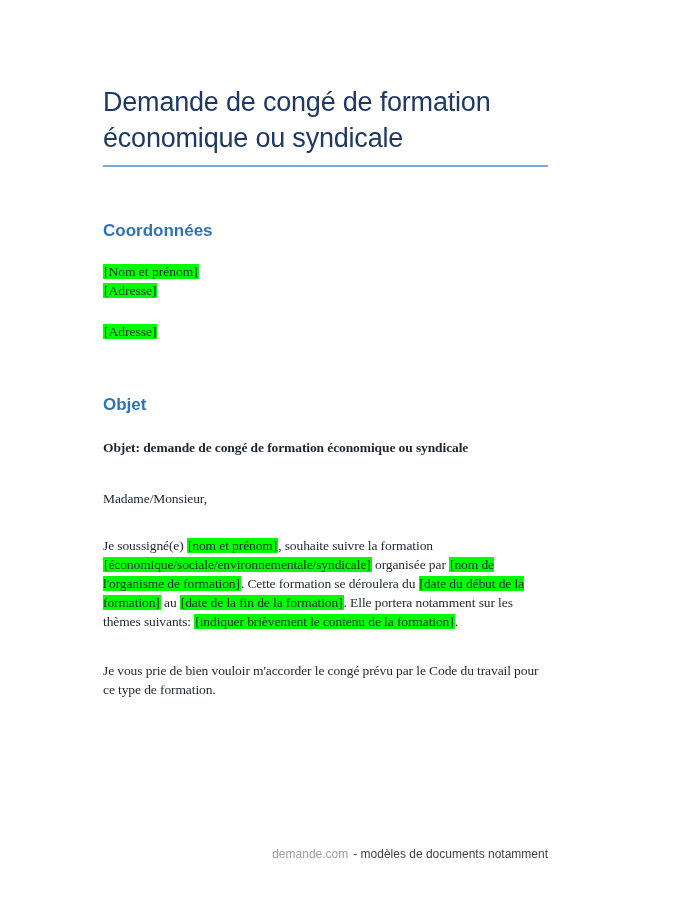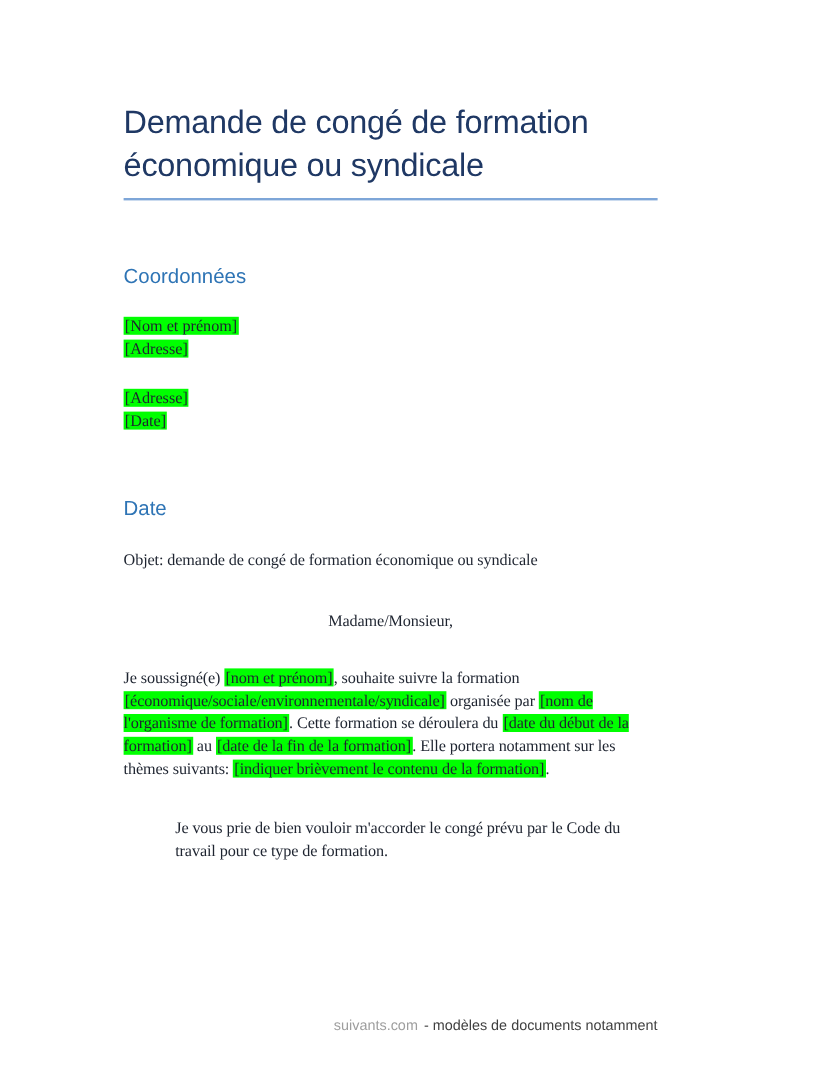--- a/index.html
+++ b/index.html
@@ -33,41 +33,41 @@
     color: var(--title);
   }
   .rule {
     margin-top: 9px;
     border-bottom: 2px solid var(--rule);
     height: 0;
   }
   .heading {
     margin: 54px 0 0 0;
     font-family: "Liberation Sans", sans-serif;
-    font-weight: 400;
+    font-weight: 700;
     font-size: 17px;
     line-height: 19px;
     color: var(--heading);
   }
   .lines { margin-top: 22px; }
   .line { line-height: 19px; font-size: 13.5px; }
   .hl {
     background: var(--highlight);
     padding: 0 1px;
   }
   .body-par {
     margin: 26px 0 0 0;
     font-size: 13.5px;
     line-height: 19px;
     letter-spacing: -0.1px;
   }
-  .subject { margin-top: 24px; }
-  .salutation { margin-top: 32px; text-align: center; }
+  .subject { margin-top: 24px; font-weight: bold; }
+  .salutation { margin-top: 32px; }
   .main-par { margin-top: 28px; }
-  .closing { margin-top: 30px; margin-left: 43px; }
+  .closing { margin-top: 30px; }
   .footer {
     position: absolute;
     top: 846px;
     right: 102px;
     font-family: "Liberation Sans", sans-serif;
     font-size: 12px;
     line-height: 16px;
     color: var(--footer_text);
   }
   .footer .site { color: var(--footer_site); }
@@ -82,26 +82,25 @@
   <div class="rule"></div>
 
   <h2 class="heading">Coordonnées</h2>
   <div class="lines">
     <div class="line"><span class="hl">[Nom et prénom]</span></div>
     <div class="line"><span class="hl">[Adresse]</span></div>
   </div>
 
   <div class="lines">
     <div class="line"><span class="hl">[Adresse]</span></div>
-    <div class="line"><span class="hl">[Date]</span></div>
   </div>
 
-  <h2 class="heading">Date</h2>
+  <h2 class="heading">Objet</h2>
   <p class="body-par subject">Objet: demande de congé de formation économique ou syndicale</p>
   <p class="body-par salutation">Madame/Monsieur,</p>
   <p class="body-par main-par"><span>Je soussigné(e) </span><span class="hl">[nom et prénom]</span><span>, souhaite suivre la formation </span><span class="hl">[économique/sociale/environnementale/syndicale]</span><span> organisée par </span><span class="hl">[nom de l'organisme de formation]</span><span>. Cette formation se déroulera du </span><span class="hl">[date du début de la formation]</span><span> au </span><span class="hl">[date de la fin de la formation]</span><span>. Elle portera notamment sur les thèmes suivants: </span><span class="hl">[indiquer brièvement le contenu de la formation]</span><span>.</span></p>
   <p class="body-par closing">Je vous prie de bien vouloir m'accorder le congé prévu par le Code du travail pour ce type de formation.</p>
 
   <div class="footer">
-    <span class="site">suivants.com</span><span class="tagline">- modèles de documents notamment</span>
+    <span class="site">demande.com</span><span class="tagline">- modèles de documents notamment</span>
   </div>
 
 </div>
 
 </body></html>

